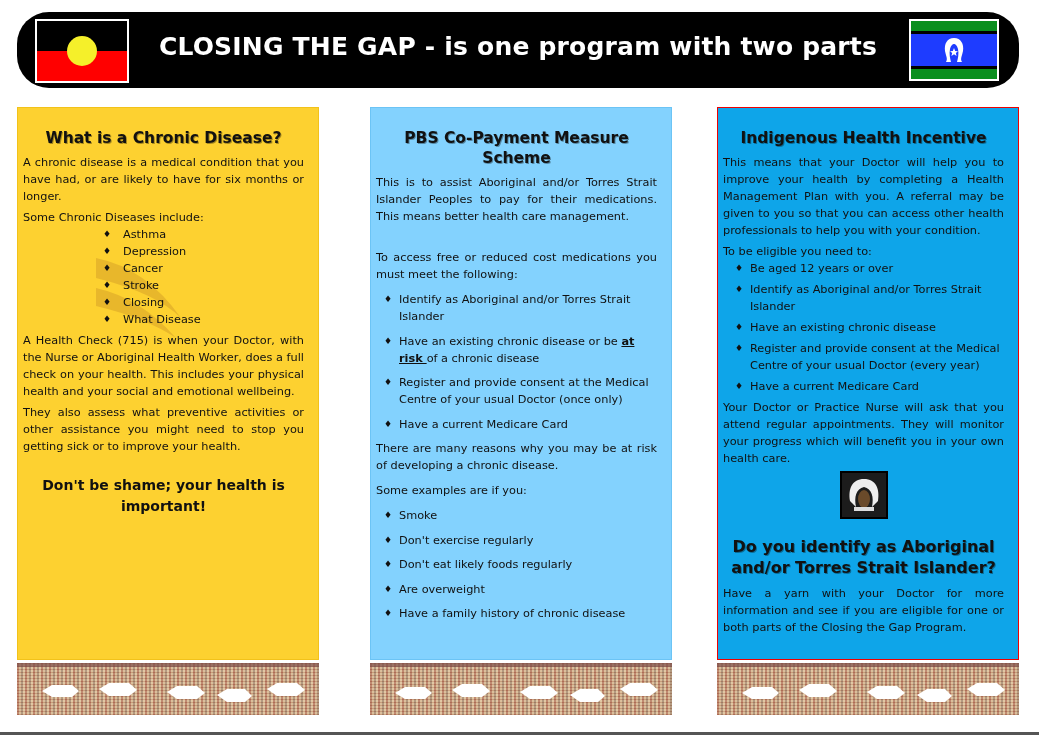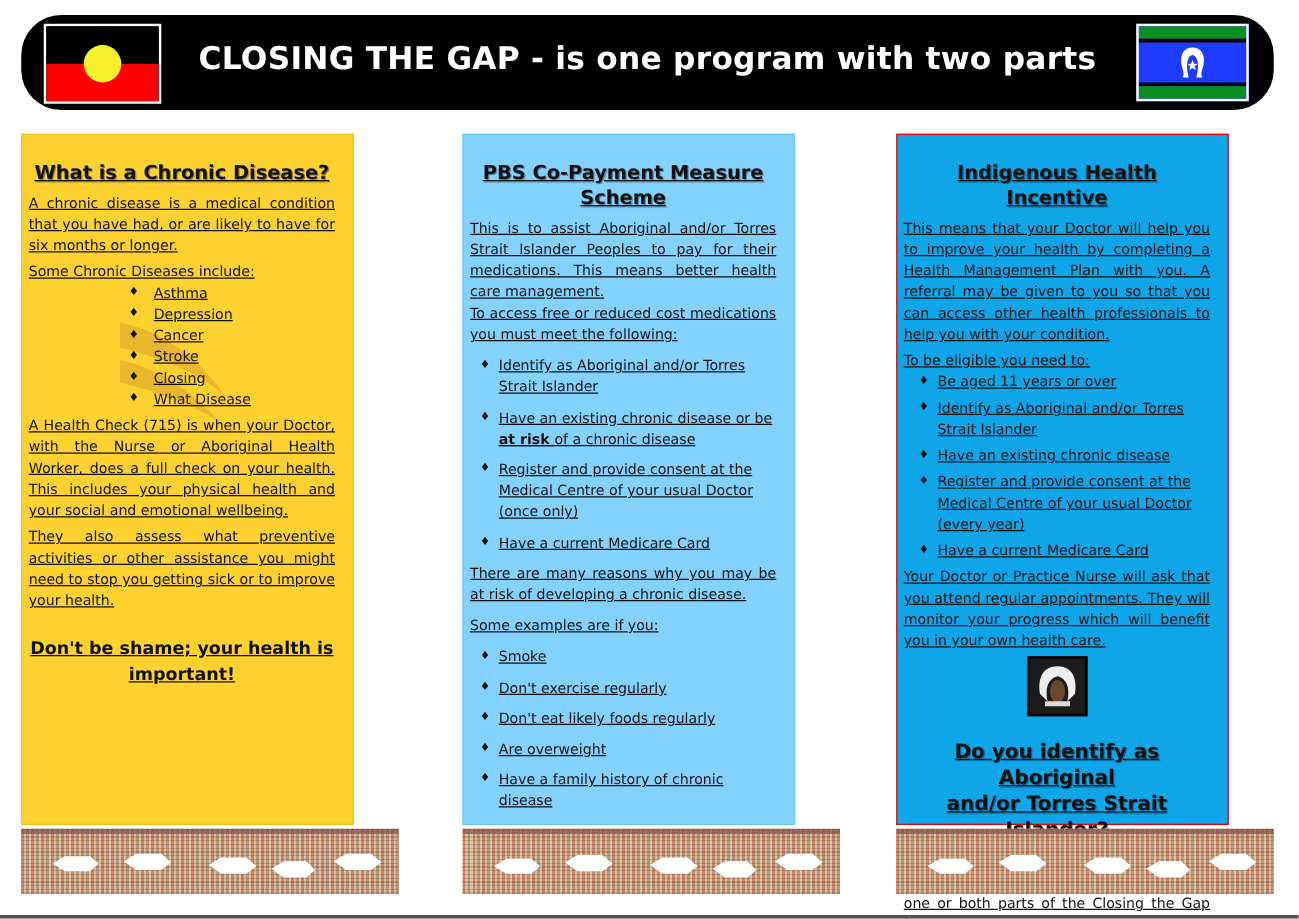--- a/index.html
+++ b/index.html
@@ -16,21 +16,21 @@
   .flag-tsi .g1 { position: absolute; left: 0; top: 0; width: 100%; height: 10px; background: #0a8f1e; }
   .flag-tsi .k1 { position: absolute; left: 0; top: 10px; width: 100%; height: 3px; background: #000; }
   .flag-tsi .k2 { position: absolute; left: 0; bottom: 10px; width: 100%; height: 3px; background: #000; }
   .flag-tsi .g2 { position: absolute; left: 0; bottom: 0; width: 100%; height: 10px; background: #0a8f1e; }
   .flag-tsi .dhari { position: absolute; left: 32px; top: 16px; width: 22px; height: 26px; }
 
   .banner-title { position: absolute; left: 130px; right: 130px; top: 20px; text-align: center;
                   color: #fff; font-family: "DejaVu Sans", sans-serif; font-weight: bold; font-size: 25px;
                   letter-spacing: 0.2px; }
 
-  .panel { position: absolute; top: 107px; width: 266px; height: 553px; box-sizing: border-box; padding: 16px 14px 0 5px; text-decoration: underline; }
+  .panel { position: absolute; top: 107px; width: 302px; height: 553px; box-sizing: border-box; padding: 16px 14px 0 5px; }
   .panel.yellow { left: 17px; background: #fdd130; border: 1px solid #f2c21a; }
   .panel.blue { left: 370px; background: #83d2fe; border: 1px solid #6cc4f5; }
   .panel.red { left: 717px; background: #0ea5e9; border: 1px solid #ee0000; }
 
   .hdr { text-align: center; font-weight: bold; font-size: 15.5px; color: #111; margin: 4px 0 6px 0;
          text-shadow: 1px 1px 0 rgba(0,0,0,0.35); line-height: 1.3; }
   .hdr.big { font-size: 16px; }
   p { margin: 0 0 4px 0; font-size: 11.3px; line-height: 17px; text-align: justify; }
   ul { list-style: none; margin: 0 0 4px 0; padding: 0; }
   li { font-size: 11.3px; line-height: 17px; position: relative; }
@@ -102,21 +102,21 @@
   <p>A Health Check (715) is when your Doctor, with the Nurse or Aboriginal Health Worker, does a full check on your health. This includes your physical health and your social and emotional wellbeing.</p>
   <p>They also assess what preventive activities or other assistance you might need to stop you getting sick or to improve your health.</p>
   <div class="emph">
     <div>Don't be shame; your health is</div>
     <div>important!</div>
   </div>
 </div>
 
 <div class="panel blue">
   <div class="hdr">PBS Co-Payment Measure Scheme</div>
-  <p style="margin-bottom:0">This is to assist Aboriginal and/or Torres Strait Islander Peoples to pay for their medications. This means better health care management.</p>
+  <p style="margin-bottom:24px">This is to assist Aboriginal and/or Torres Strait Islander Peoples to pay for their medications. This means better health care management.</p>
   <p style="margin-bottom:8px">To access free or reduced cost medications you must meet the following:</p>
   <ul class="spaced">
     <li>Identify as Aboriginal and/or Torres Strait Islander</li>
     <li><span>Have an existing chronic disease or be </span><span class="u">at risk </span><span>of a chronic disease</span></li>
     <li>Register and provide consent at the Medical Centre of your usual Doctor (once only)</li>
     <li>Have a current Medicare Card</li>
   </ul>
   <p style="margin-bottom:8px">There are many reasons why you may be at risk of developing a chronic disease.</p>
   <p style="margin-bottom:8px">Some examples are if you:</p>
   <ul class="spaced">
@@ -126,21 +126,21 @@
     <li>Are overweight</li>
     <li>Have a family history of chronic disease</li>
   </ul>
 </div>
 
 <div class="panel red">
   <div class="hdr">Indigenous Health Incentive</div>
   <p>This means that your Doctor will help you to improve your health by completing a Health Management Plan with you.  A referral may be given to you so that you can access other health professionals to help you with your condition.</p>
   <p style="margin-bottom:0">To be eligible you need to:</p>
   <ul>
-    <li>Be aged 11 years or over</li>
+    <li>Be aged 12 years or over</li>
     <li>Identify as Aboriginal and/or Torres Strait Islander</li>
     <li>Have an existing chronic disease</li>
     <li>Register and provide consent at the Medical Centre of your usual Doctor (every year)</li>
     <li>Have a current Medicare Card</li>
   </ul>
   <p>Your Doctor or Practice Nurse will ask that you attend regular appointments. They will monitor your progress which will benefit you in your own health care.</p>
   <div class="portrait">
     <svg viewBox="0 0 44 44" width="44" height="44">
       <path d="M22 6 C10 6 6 16 8 28 L14 34 C12 24 14 16 22 14 C30 16 32 24 30 34 L36 28 C38 16 34 6 22 6 Z" fill="#eeeeee"></path>
       <ellipse cx="22" cy="26" rx="6" ry="9" fill="#6a4a2a"></ellipse>

